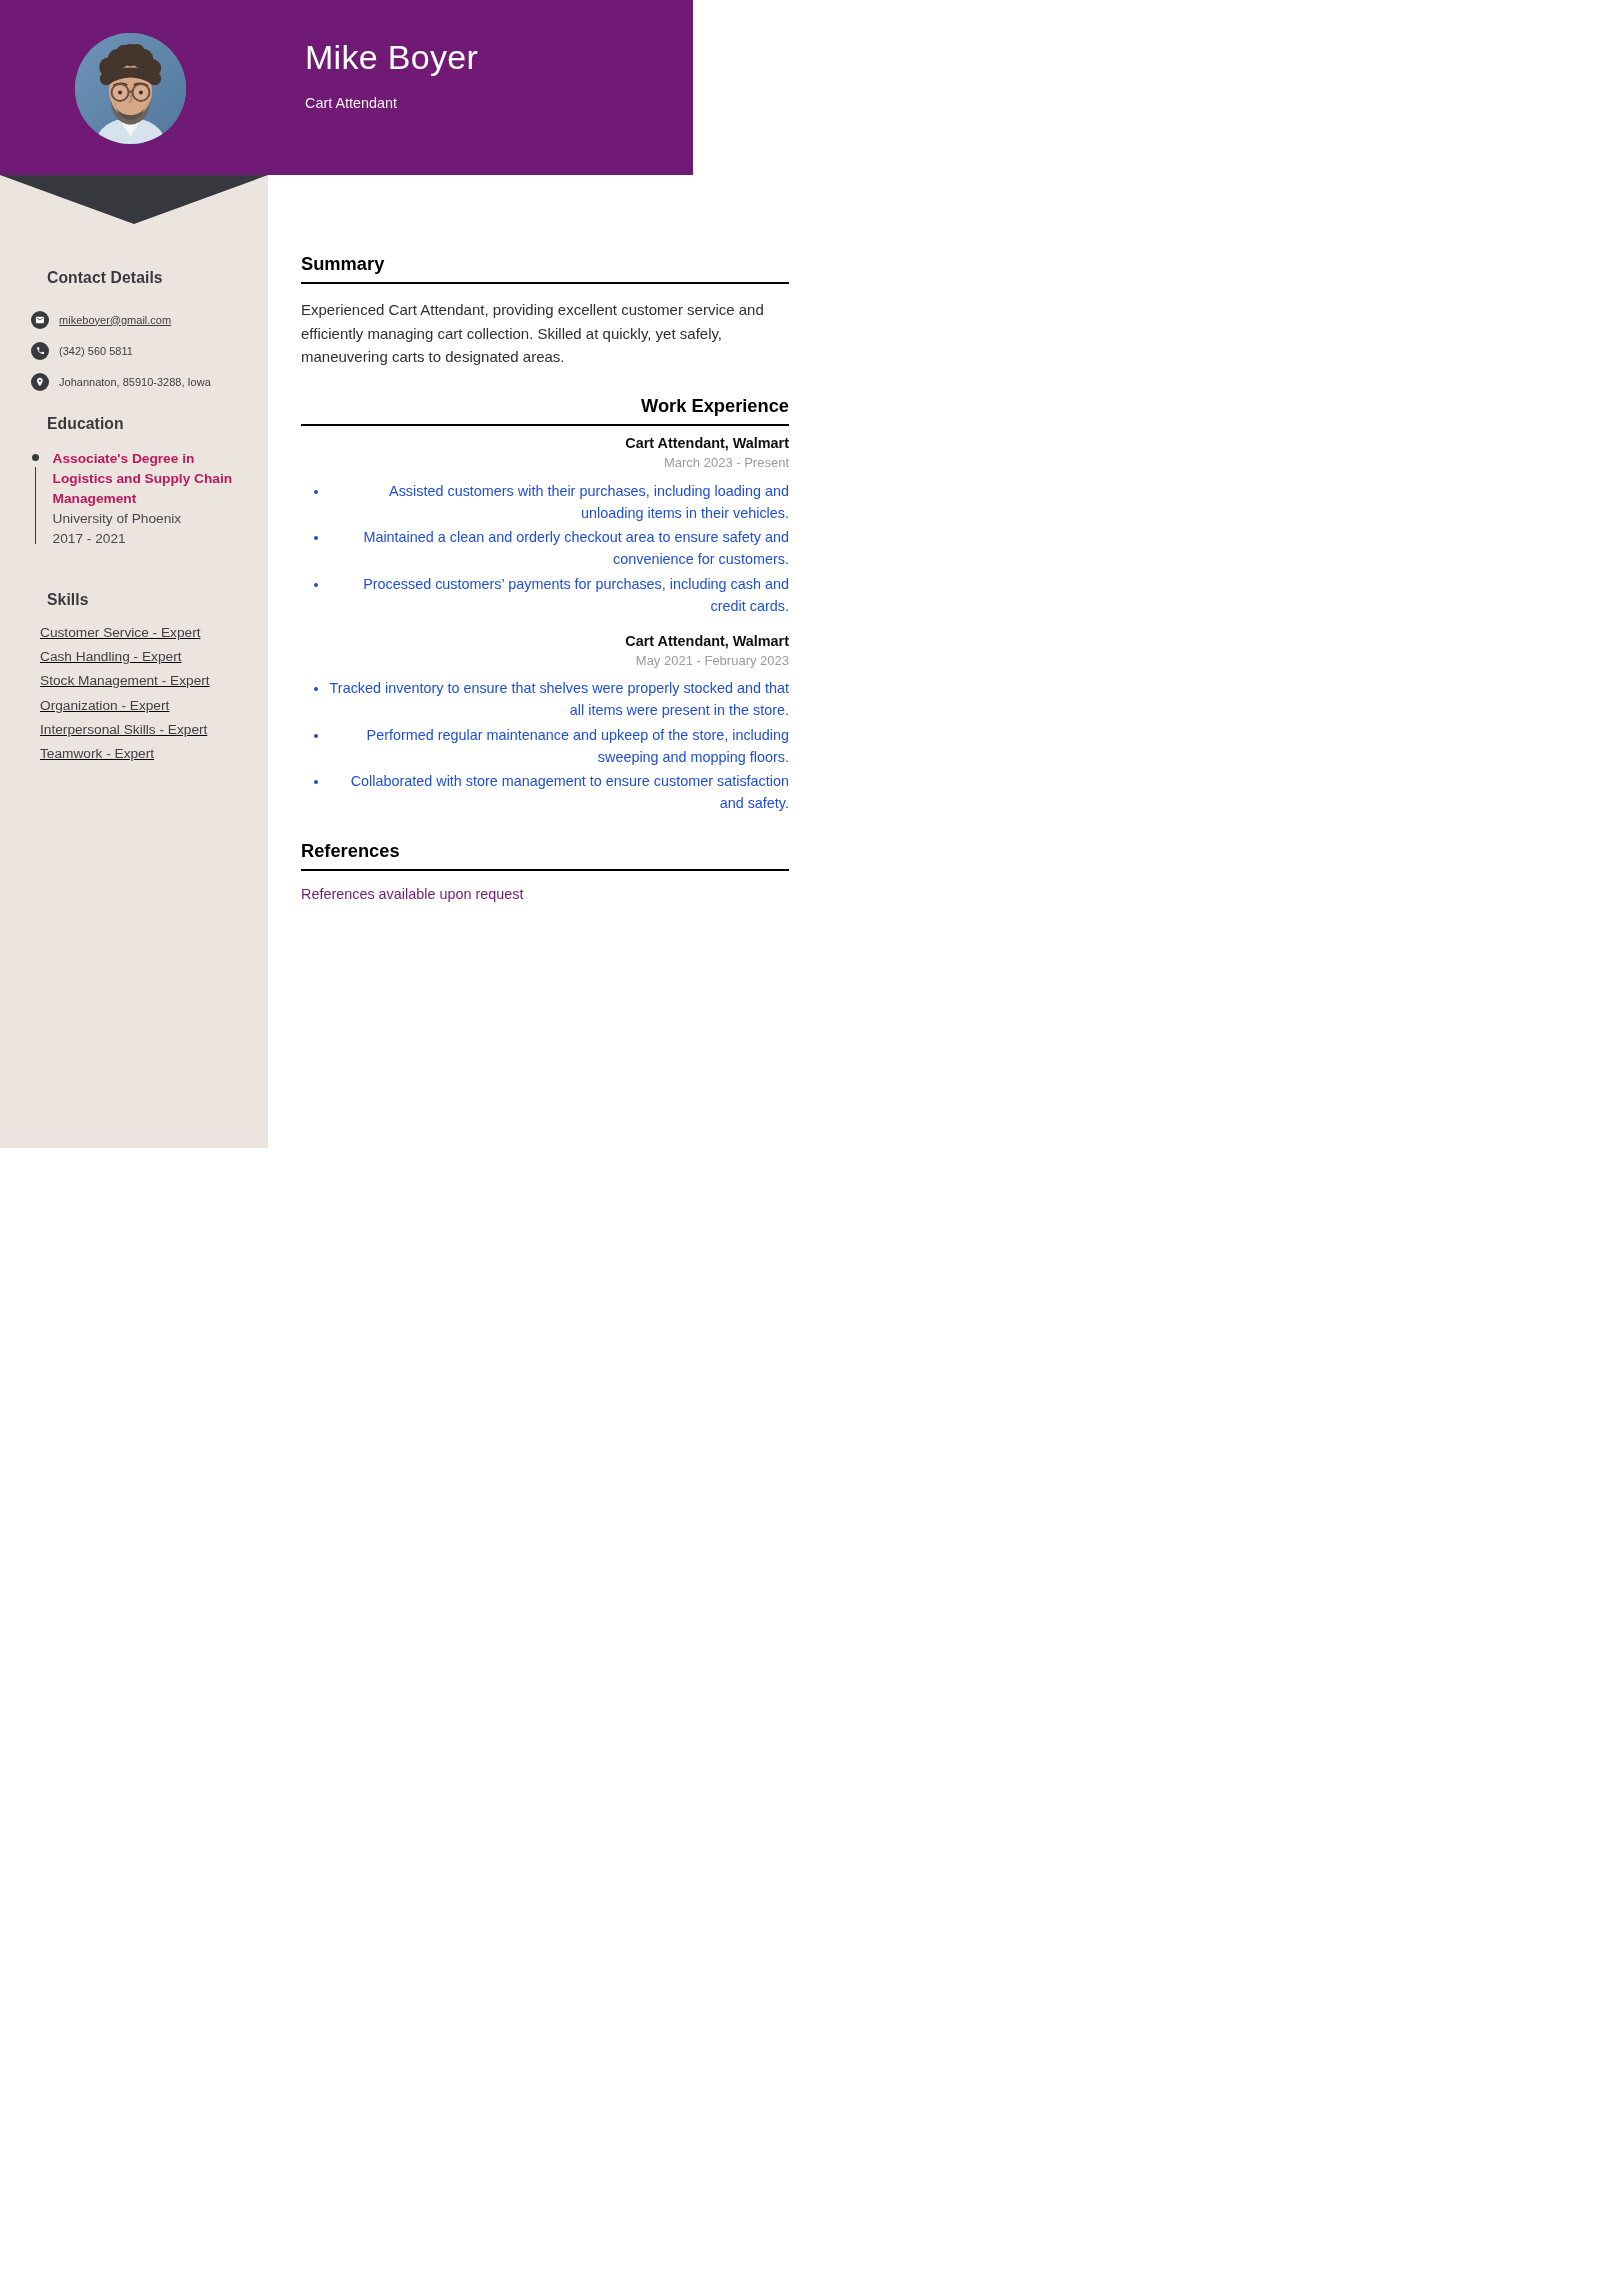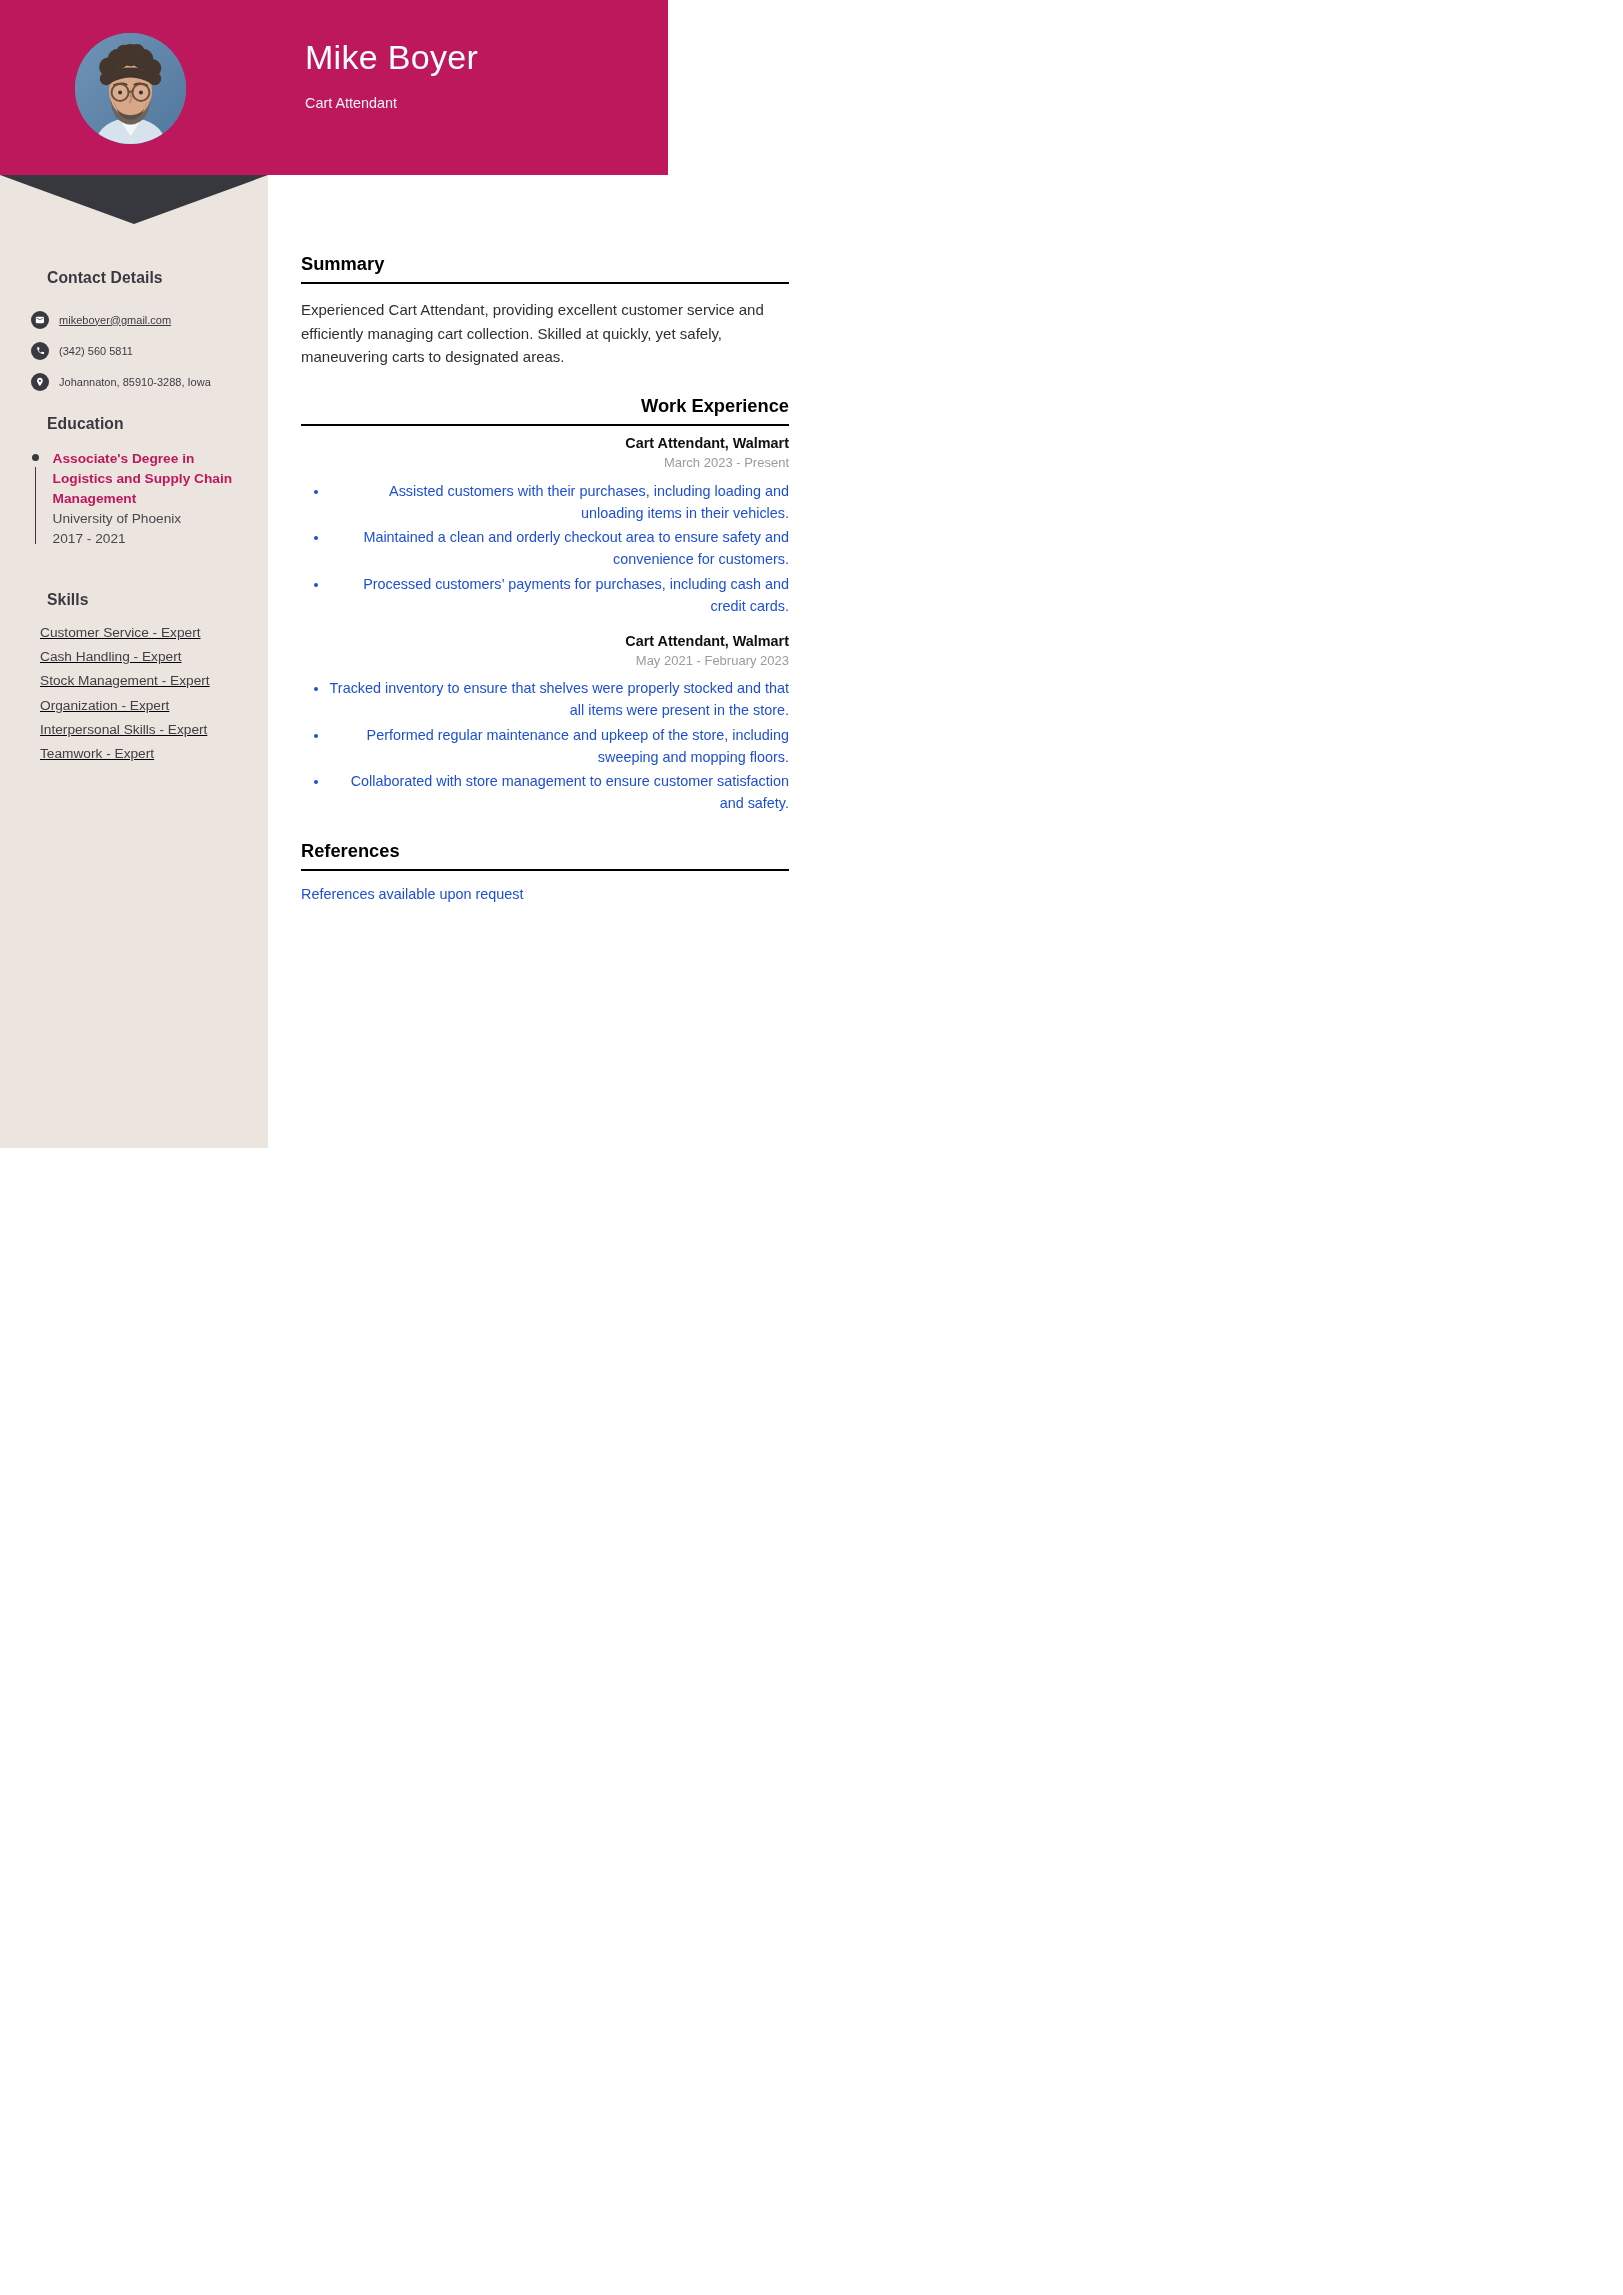--- a/index.html
+++ b/index.html
@@ -25,21 +25,21 @@
   .edu-entry::after { content:""; position:absolute; left:3.9px; top:18.3px; bottom:5.2px; width:1.3px; background:#393a40; }
   .edu-degree { font-size:13.7px; font-weight:600; color:#be185d; line-height:20px; }
   .edu-school { font-size:13.7px; color:#47484e; line-height:20px; }
   .edu-dates  { font-size:13.7px; color:#47484e; line-height:20px; }
 
   .skills-section { margin-top:42px; }
   .skills-list { list-style:none; margin:17px 9px 0; padding:0;text-decoration:underline; }
   .skills-list li { font-size:13.7px; color:#3f4046; line-height:13.7px; margin-bottom:10.5px; }
 
   
-  .header { position:absolute; left:0; top:0; width:668px; height:175px; background:#be185d; }
+  .header { position:absolute; left:0; top:0; width:668px; height:175px; background:#701a75;padding-left:25px; }
   .chevron { position:absolute; left:0; top:175px; width:268px; height:49px; background:#37383e;
              clip-path:polygon(0 0,100% 0,50% 100%); }
   .photo { position:absolute; left:75px; top:33px; width:111px; height:111px; border-radius:50%;
            overflow:hidden; background:#5f87ad; }
   .header-text { position:absolute; left:305px; top:38px; color:#ffffff; }
   .name { font-size:34px; font-weight:400; margin:0; line-height:39px; letter-spacing:0.3px; }
   .subtitle { margin-top:18.3px; font-size:14.4px; font-weight:400; color:#f3f3f3; }
 
   
   .main { position:absolute; left:301px; top:224px; width:488px; }
@@ -50,21 +50,21 @@
 
   .experience-section { margin-top:26px;text-align:right; }
   .job { margin-top:9.2px; }
   .job + .job { margin-top:15.7px; }
   .job-title-line { font-size:14.4px; font-weight:700; color:#101010; margin:0; line-height:17px; }
   .job-dates { margin-top:3.3px; font-size:13px; color:#9b9b9b; line-height:15px; }
   .job-bullets { margin:9.2px 0 0; padding-left:27.5px; }
   .job-bullets li { font-size:14.4px; line-height:22px; color:#1d4ed8; margin-bottom:2.6px; }
 
   .references-section { margin-top:26px; }
-  .references-text { margin:14.4px 0 0; font-size:14.4px; line-height:19.6px; color:#1d4ed8; }
+  .references-text { margin:14.4px 0 0; font-size:14.4px; line-height:19.6px; color:#701a75; }
 </style>
 </head>
 <body>
 
 <div class="page">
 
   <aside class="sidebar">
     <div class="sidebar-inner">
 
       <section>

